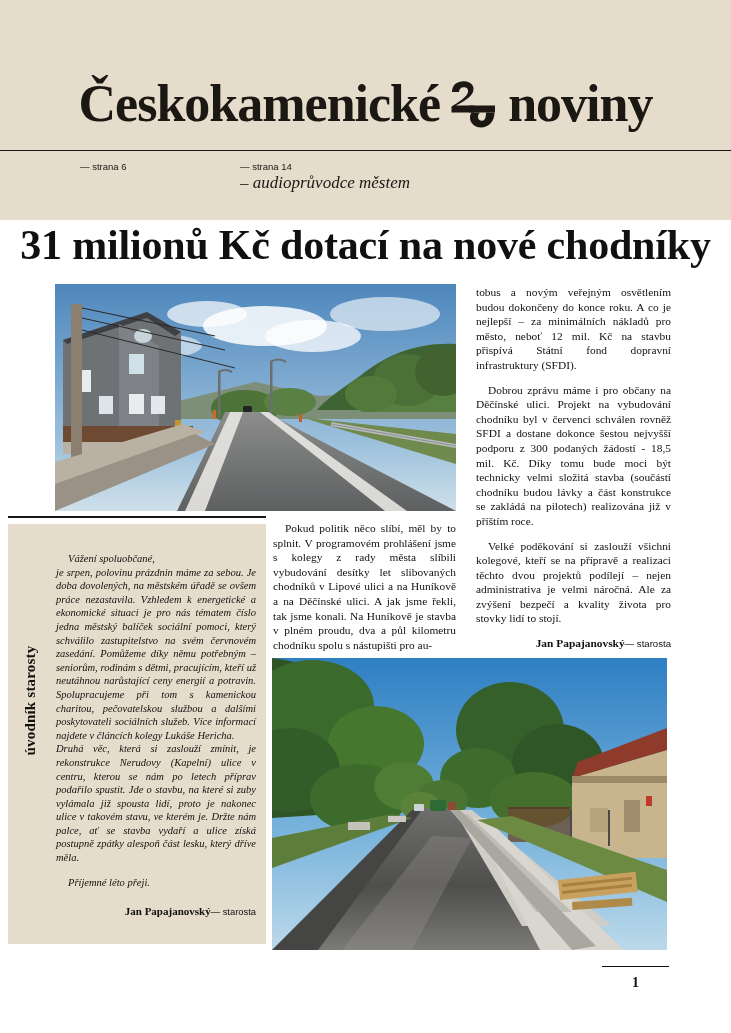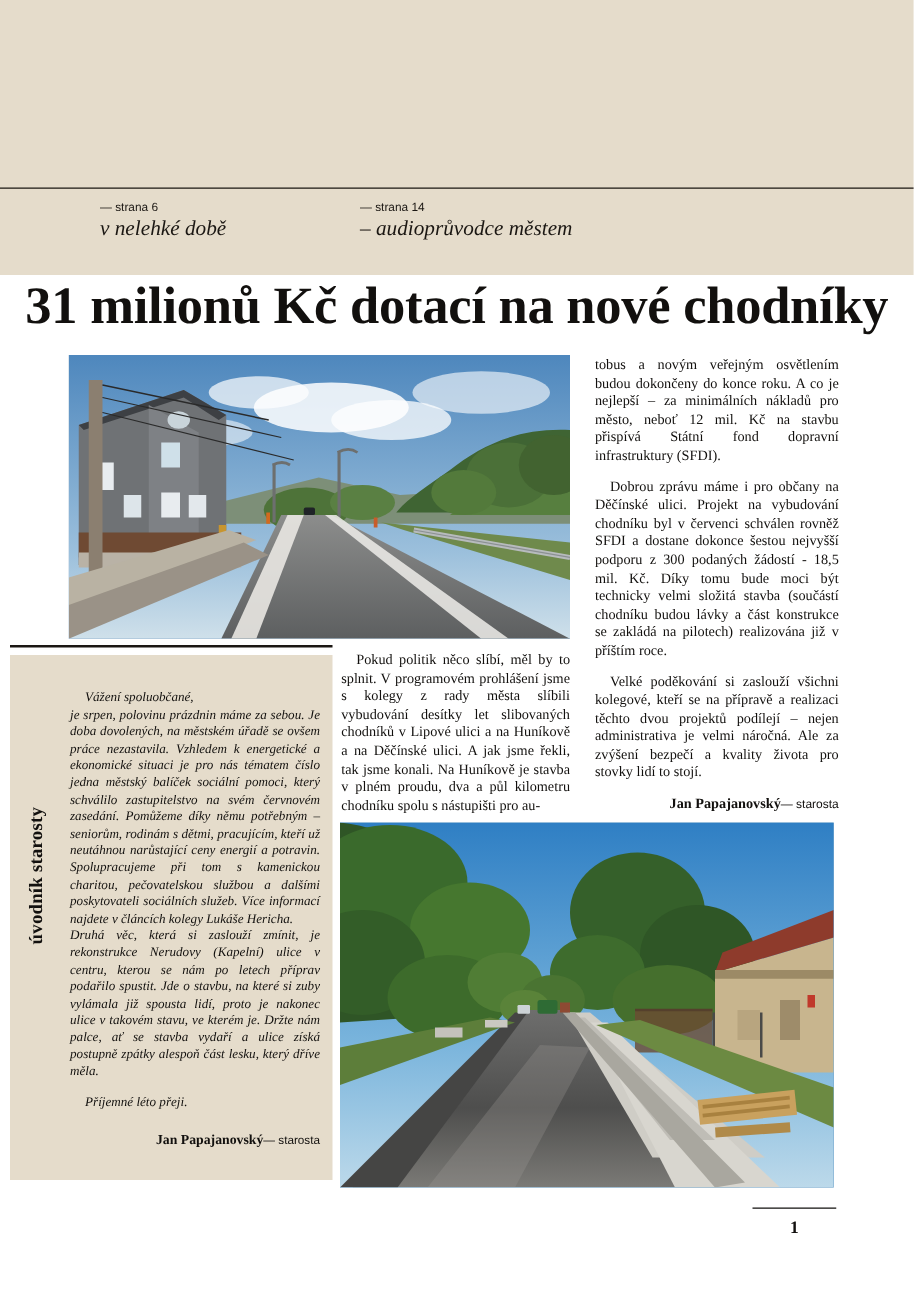--- a/index.html
+++ b/index.html
@@ -63,21 +63,21 @@
   .teasers{
     position:absolute;left:0;top:150px;width:590px;height:70px;
     display:flex;
   }
   .teaser{
     padding-top:11px;
     box-sizing:border-box;
   }
   .teaser.t1{width:240px;padding-left:80px;}
   .teaser.t2{width:205px;padding-left:0px;}
-  .teaser.t3{width:286px;padding-left:0px;margin-left:48px;}
+  .teaser.t3{width:286px;padding-left:0px;}
   .teaser .strana{
     font-family:"Liberation Sans", sans-serif;
     font-size:9.5px;color:#1b1713;
     display:flex;align-items:center;gap:4px;
     margin-bottom:1px;
   }
   .teaser .tline{
     font-family:"Liberation Serif", serif;
     font-style:italic;
     font-size:17px;
@@ -190,29 +190,42 @@
   }
 </style>
 </head>
 <body>
 
 <div class="page">
 
   <div class="masthead">
 
 
+    <div class="title-row">
+      <span class="title-text">Českokamenické</span>
+      <span class="logo-mark">
+        <svg viewBox="0 0 52 50" width="52" height="50" aria-hidden="true">
+
+          <path d="M4 13 C4 4, 12 1, 18.5 2.5 C25 4, 27 9, 24.5 14 C22 19, 14 23.5, 8 26.5 L26 26.5 L26 33.5 L3.5 33.5 L3.5 27.5 C10 23.5, 17.5 19, 19.5 14.5 C21 11, 19.5 8.5, 16.5 8.2 C13 7.8, 11 10, 11 13 Z" fill="#1b1713"></path>
+
+          <rect x="21" y="26.5" width="26" height="7" fill="#1b1713"></rect>
+
+          <path d="M38 33.5 L46.5 33.5 C46.5 42, 41 48.5, 33 48.5 C26.5 48.5, 22 44, 22 38.5 C22 36.5, 22.6 34.8, 23.6 33.5 L32 33.5 C30.6 34.6, 30 36.2, 30 37.8 C30 40.2, 31.6 41.8, 33.8 41.8 C36.6 41.8, 38 39.2, 38 33.5 Z" fill="#1b1713"></path>
+        </svg>
+      </span>
+      <span class="title-text">noviny</span>
+    </div>
 
     <div class="teaser-sep"></div>
 
     <div class="teasers">
       <div class="teaser t1">
         <div class="strana">
           <span>— strana 6</span>
         </div>
-        <div class="tline">v nelehké době</div>
       </div>
       <div class="teaser t3">
         <div class="strana">
           <span>— strana 14</span>
         </div>
         <div class="tline">– audioprůvodce městem</div>
       </div>
     </div>
   </div>
 

